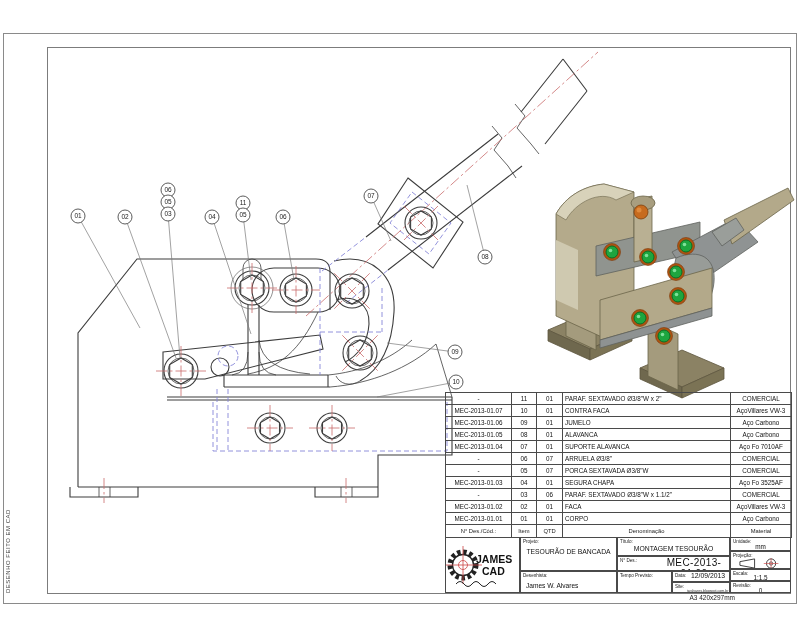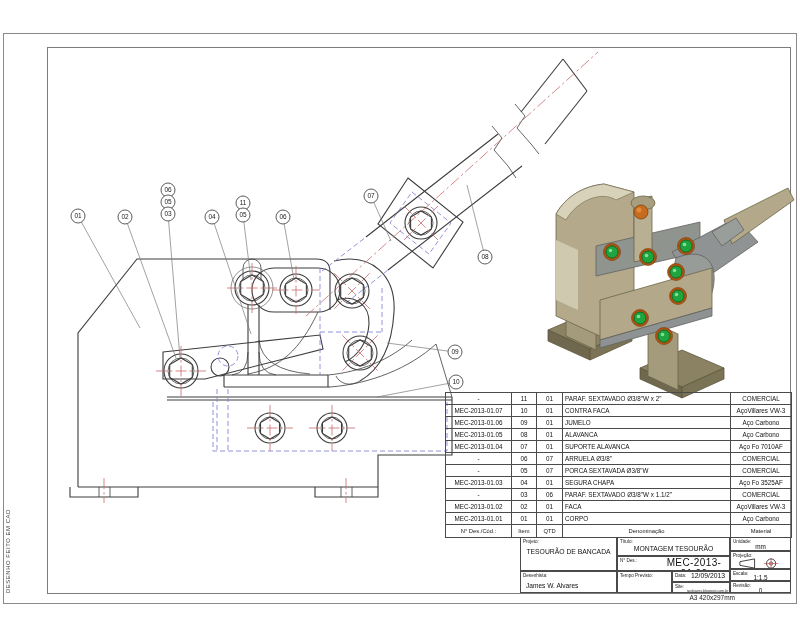--- a/index.html
+++ b/index.html
@@ -323,20 +323,32 @@
           <td class="c0">N° Des./Cód.:</td>
           <td class="c1">Item</td>
           <td class="c2">QTD</td>
           <td class="c3">Denominação</td>
           <td class="c4">Material</td>
         </tr>
       </tbody>
   </table>
 
   <div id="tblock">
+    <div class="tb" id="cell-logo" style="left:0;top:0;width:75px;height:56px">
+      <svg width="73" height="54" viewBox="0 0 73 54">
+        <circle cx="17" cy="27" r="13" fill="none" stroke="#222" stroke-width="5" stroke-dasharray="3.5 2.6"></circle>
+        <circle cx="17" cy="27" r="10.5" fill="#fff" stroke="#222" stroke-width="1.3"></circle>
+        <line x1="17" y1="8" x2="17" y2="46" stroke="#c44" stroke-width="0.8"></line>
+        <line x1="0" y1="27" x2="36" y2="27" stroke="#c44" stroke-width="0.8"></line>
+        <circle cx="17" cy="27" r="4.5" fill="none" stroke="#c44" stroke-width="0.8"></circle>
+        <text id="logo-t1" x="30" y="25" font-size="10.5" font-weight="bold" fill="#111" font-family="Liberation Sans, sans-serif">JAMES</text>
+        <text id="logo-t2" x="36" y="37" font-size="10.5" font-weight="bold" fill="#111" font-family="Liberation Sans, sans-serif">CAD</text>
+        <path d="M10,46 q4,-5 8,0 t8,0 t8,0 t8,0 t8,0" fill="none" stroke="#222" stroke-width="1"></path>
+      </svg>
+    </div>
     <div class="tb" id="cell-projeto" style="left:75px;top:0;width:97px;height:34px">
       <span class="lbl">Projeto:</span>
       <span class="val">TESOURÃO DE BANCADA</span>
     </div>
     <div class="tb" id="cell-desenhista" style="left:75px;top:34px;width:97px;height:22px">
       <span class="lbl">Desenhista:</span>
       <span class="val">James W. Alvares</span>
     </div>
     <div class="tb" id="cell-titulo" style="left:172px;top:0;width:113px;height:19px">
       <span class="lbl">Título:</span>

